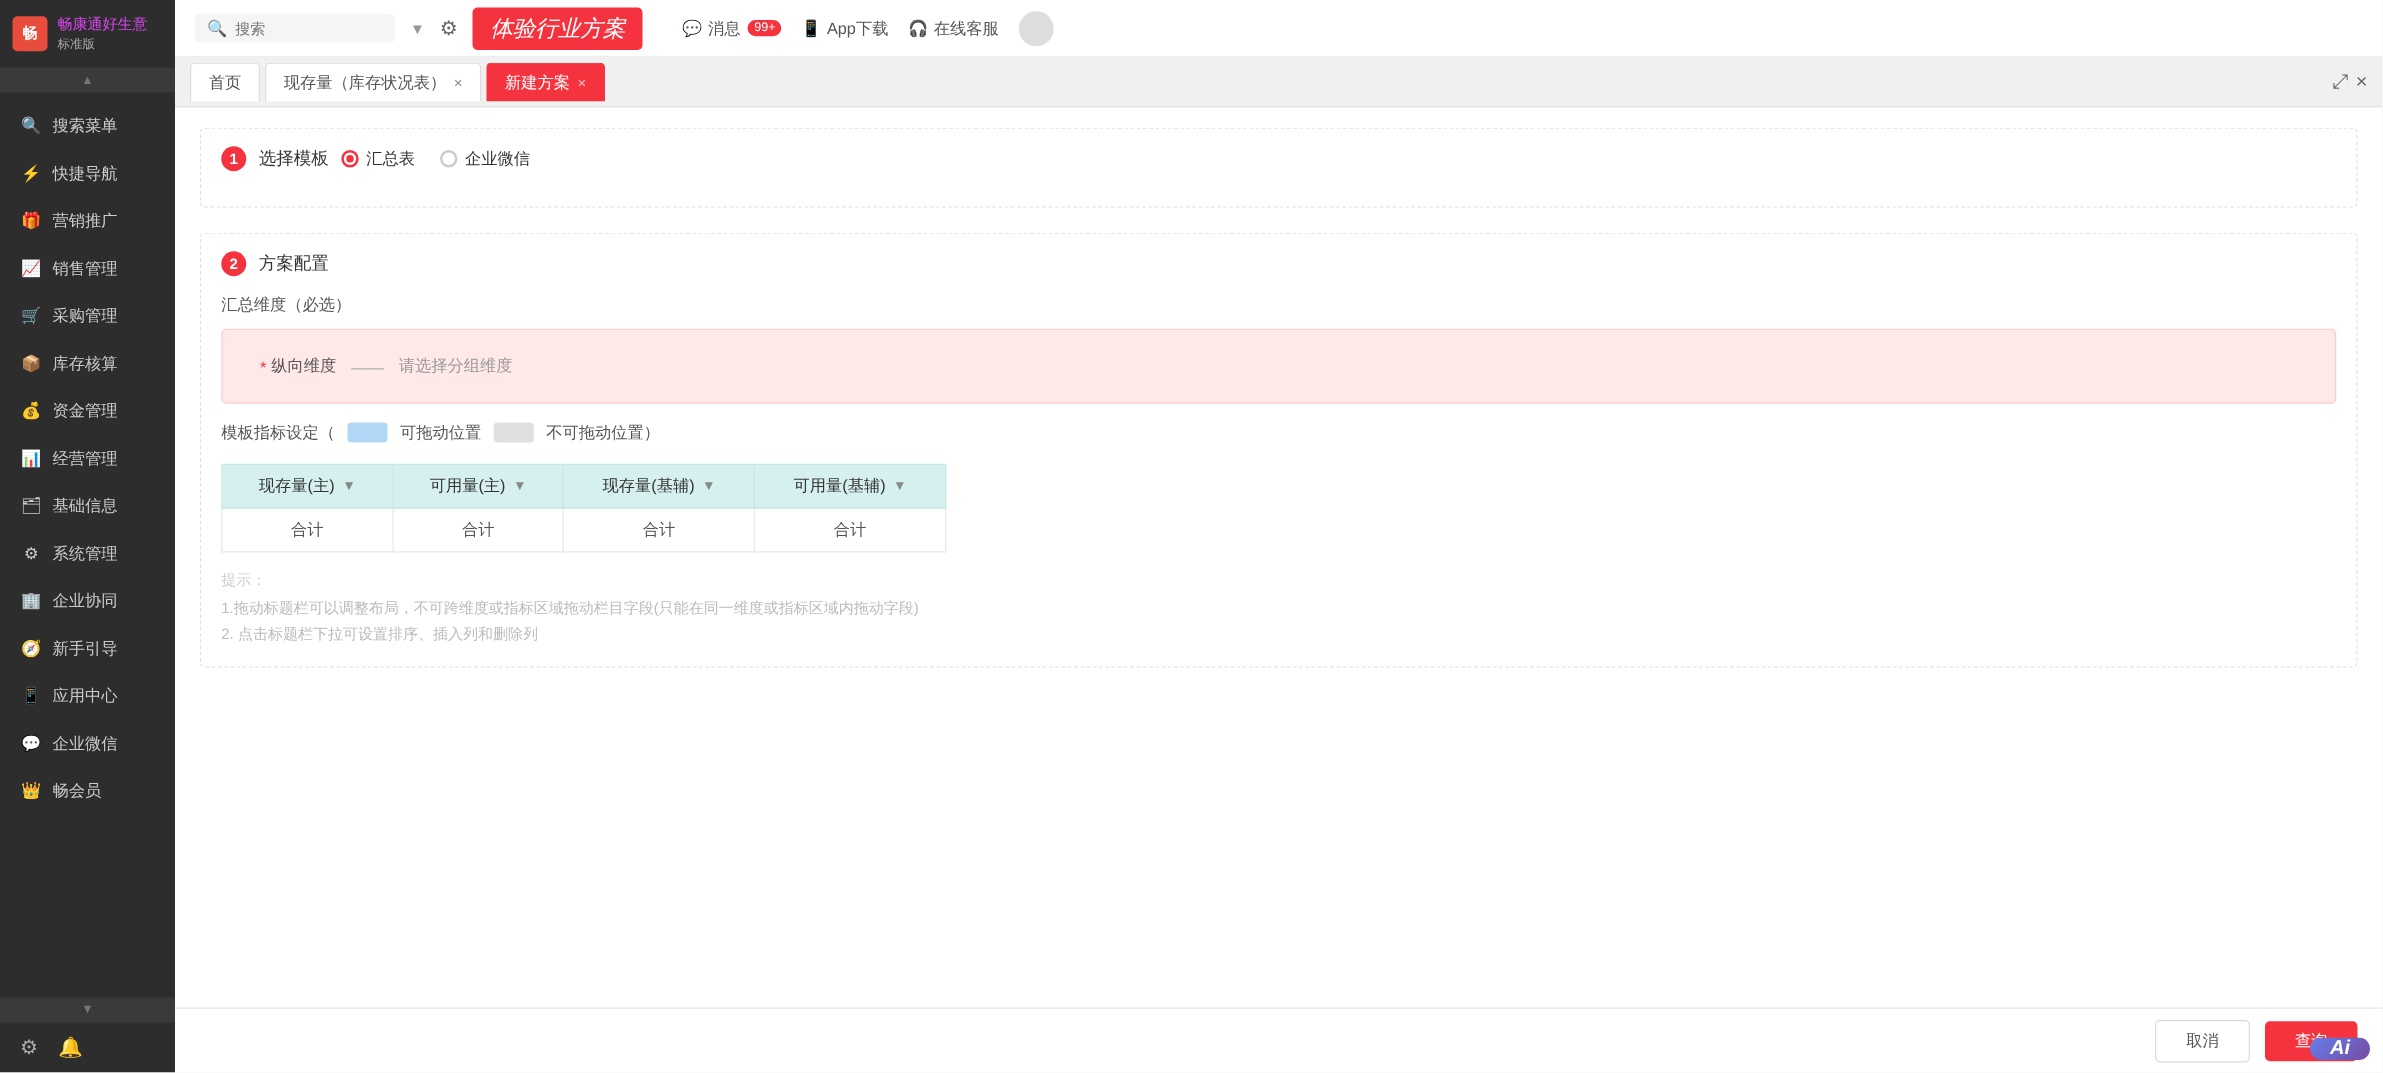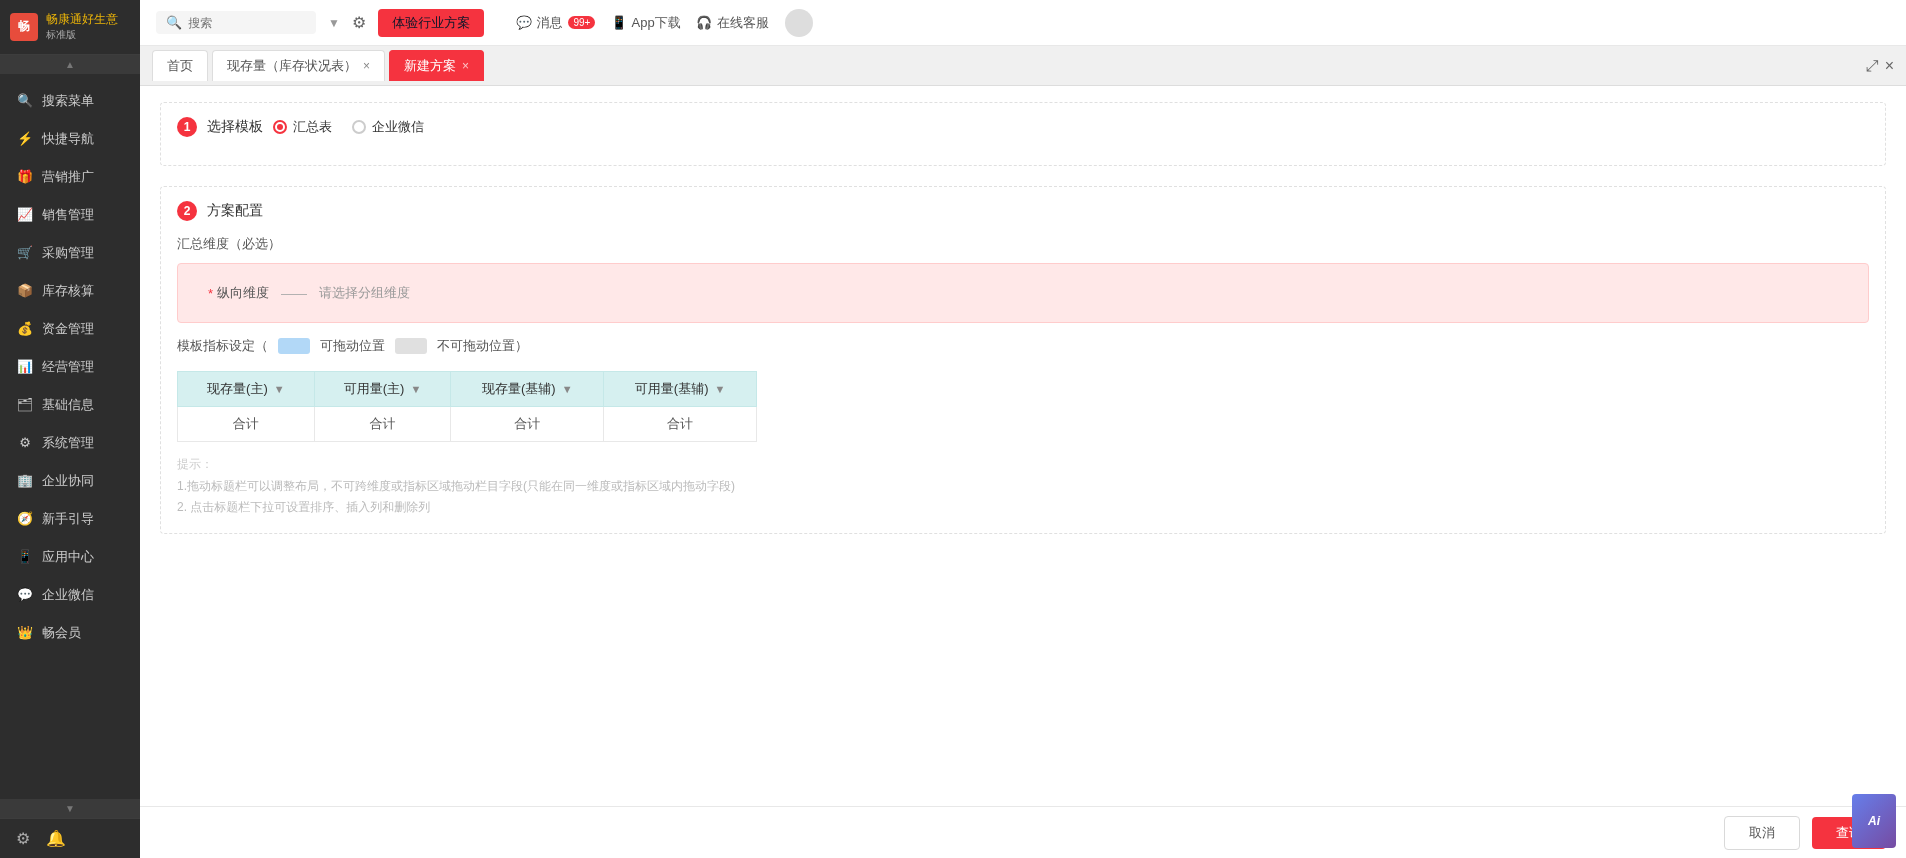--- a/index.html
+++ b/index.html
@@ -29,21 +29,21 @@
       border-radius: 4px;
       display: flex;
       align-items: center;
       justify-content: center;
       color: white;
       font-size: 12px;
       font-weight: bold;
     }
     .sidebar-logo-text {
       font-size: 12px;
-      color: #eab308;
+      color: #d946ef;
       line-height: 1.3;
     }
     .sidebar-logo-badge {
       font-size: 10px;
       color: #aaa;
     }
     .sidebar-nav {
       flex: 1;
       overflow-y: auto;
       padding: 8px 0;
@@ -110,26 +110,27 @@
     .topbar-search input {
       border: none;
       background: transparent;
       font-size: 12px;
       outline: none;
       width: 100%;
       color: #666;
     }
     .topbar-btn-industry {
       background: #f5333f;
-      color: #0f172a;
+      color: #ffffff;
       border: none;
       border-radius: 4px;
       padding: 5px 14px;
-      font-size: 13px;
-      cursor: pointer;
+      font-size: 18px;
+      cursor: pointer;
+      font-style: italic;
     }
     .topbar-gear {
       color: #666;
       font-size: 16px;
       cursor: pointer;
     }
     .topbar-chevron {
       color: #999;
       font-size: 12px;
       cursor: pointer;
@@ -449,23 +450,23 @@
       cursor: pointer;
     }
 
     
     .ai-badge {
       position: fixed;
       bottom: 10px;
       right: 10px;
       background: linear-gradient(135deg, #667eea, #764ba2);
       color: #fff;
-      border-radius: 4px;
-      padding: 20px 16px;
-      font-size: 12px;
+      border-radius: 15px;
+      padding: 0 16px;
+      font-size: 16px;
       font-weight: bold;
       font-style: italic;
       cursor: pointer;
       z-index: 999;
     }
     .scroll-btn {
       color: #777;
       font-size: 10px;
       cursor: pointer;
     }

